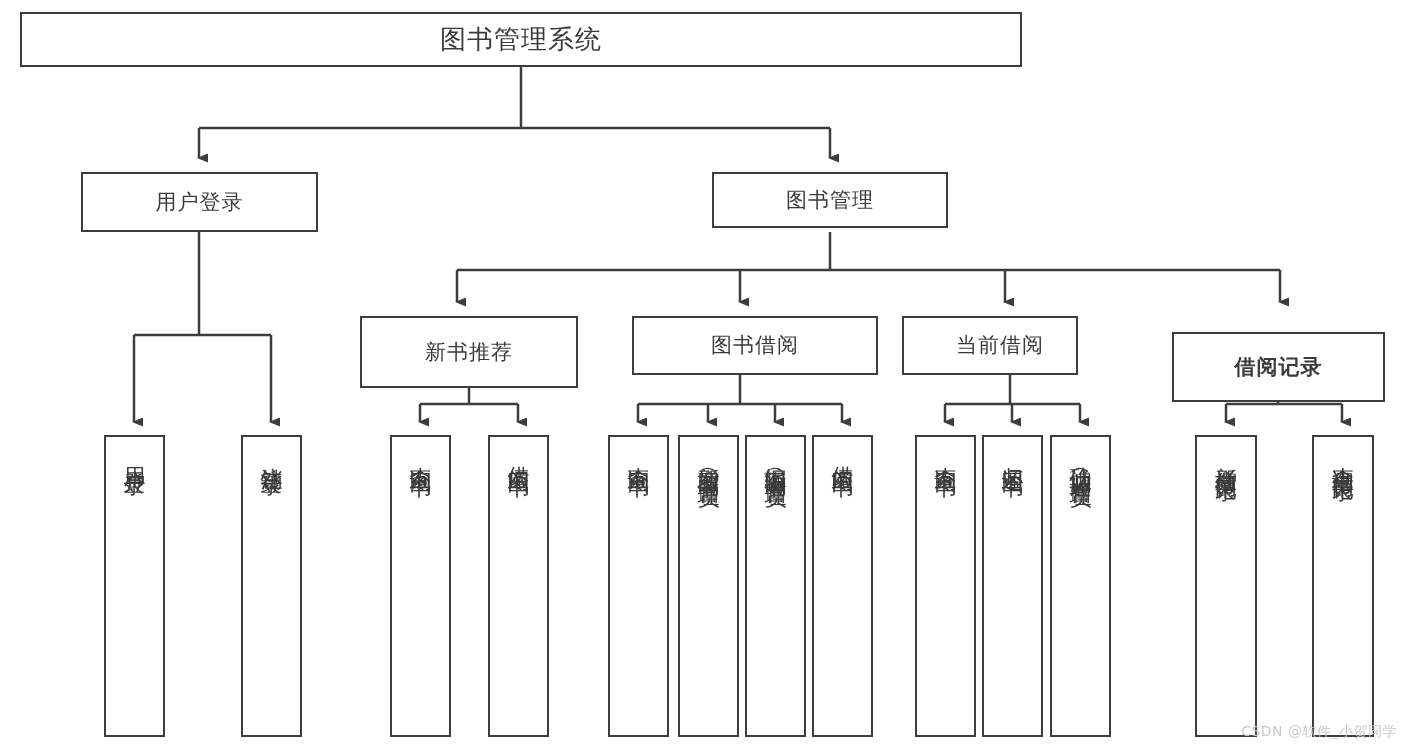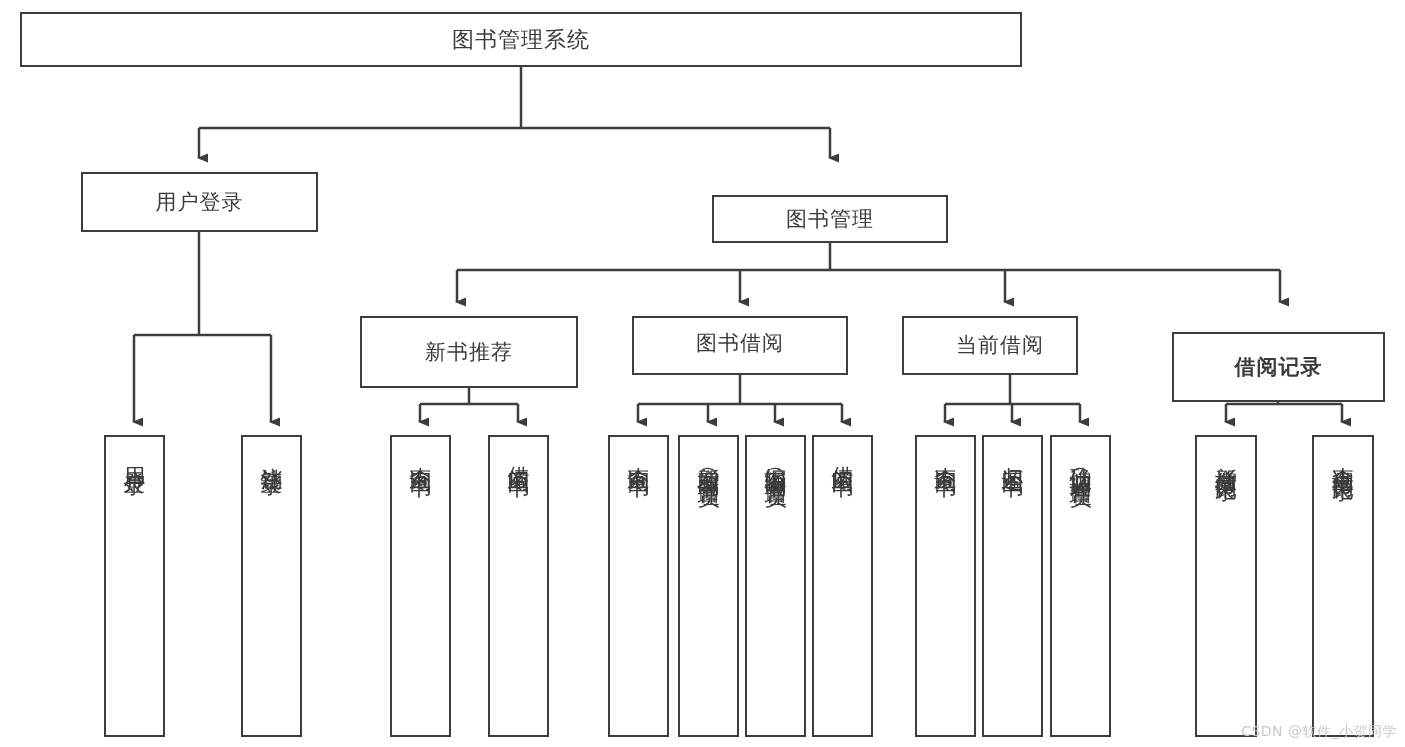--- a/index.html
+++ b/index.html
@@ -48,21 +48,21 @@
   }
   .vtext {
     writing-mode: vertical-rl;
     text-orientation: upright;
     font-size: 22px;
     letter-spacing: 3px;
     line-height: 1;
     white-space: nowrap;
   }
   #root-node {
-    font-size: 22px;
+    font-size: 26px;
   }
   .watermark {
     position: absolute;
     right: 8px;
     bottom: 6px;
     font-size: 14px;
     color: #c9c9c9;
     letter-spacing: 0.5px;
     white-space: nowrap;
   }
@@ -122,28 +122,28 @@
     </g>
   </svg>
 
   <div class="node h" id="root-node" style="left:20px; top:12px; width:1002px; height:55px;">
     <span>图书管理系统</span>
   </div>
 
   <div class="node h" style="left:81px; top:172px; width:237px; height:60px;">
     <span>用户登录</span>
   </div>
-  <div class="node h" style="left:712px; top:172px; width:236px; height:48px;margin-top:23px;">
+  <div class="node h" style="left:712px; top:172px; width:236px; height:56px;">
     <span>图书管理</span>
   </div>
 
   <div class="node h" style="left:360px; top:316px; width:218px; height:72px;">
     <span>新书推荐</span>
   </div>
-  <div class="node h" style="left:632px; top:316px; width:216px; height:59px;font-family:Liberation Mono, monospace;">
+  <div class="node h" style="left:632px; top:316px; width:246px; height:59px;">
     <span>图书借阅</span>
   </div>
   <div class="node h" style="left:902px; top:316px; width:176px; height:59px;padding-left:20px;">
     <span>当前借阅</span>
   </div>
   <div class="node h" style="left:1172px; top:332px; width:213px; height:70px;font-weight:bold;">
     <span>借阅记录</span>
   </div>
 
   <div class="node v" style="left:104px; top:435px; width:61px; height:302px;">

